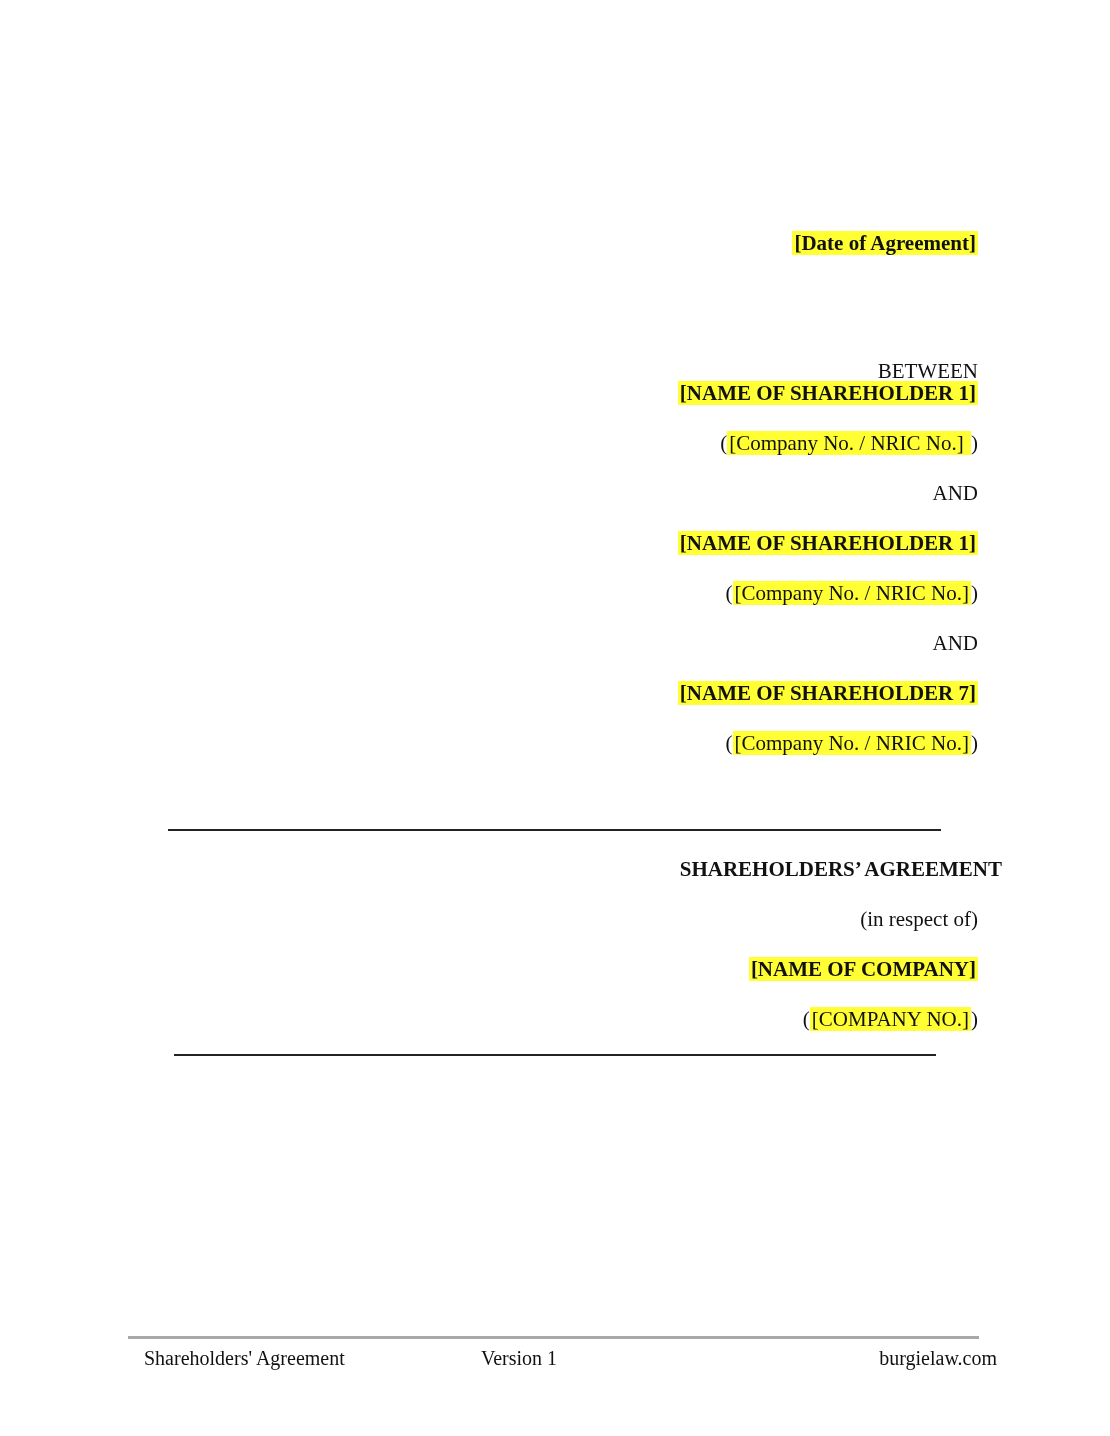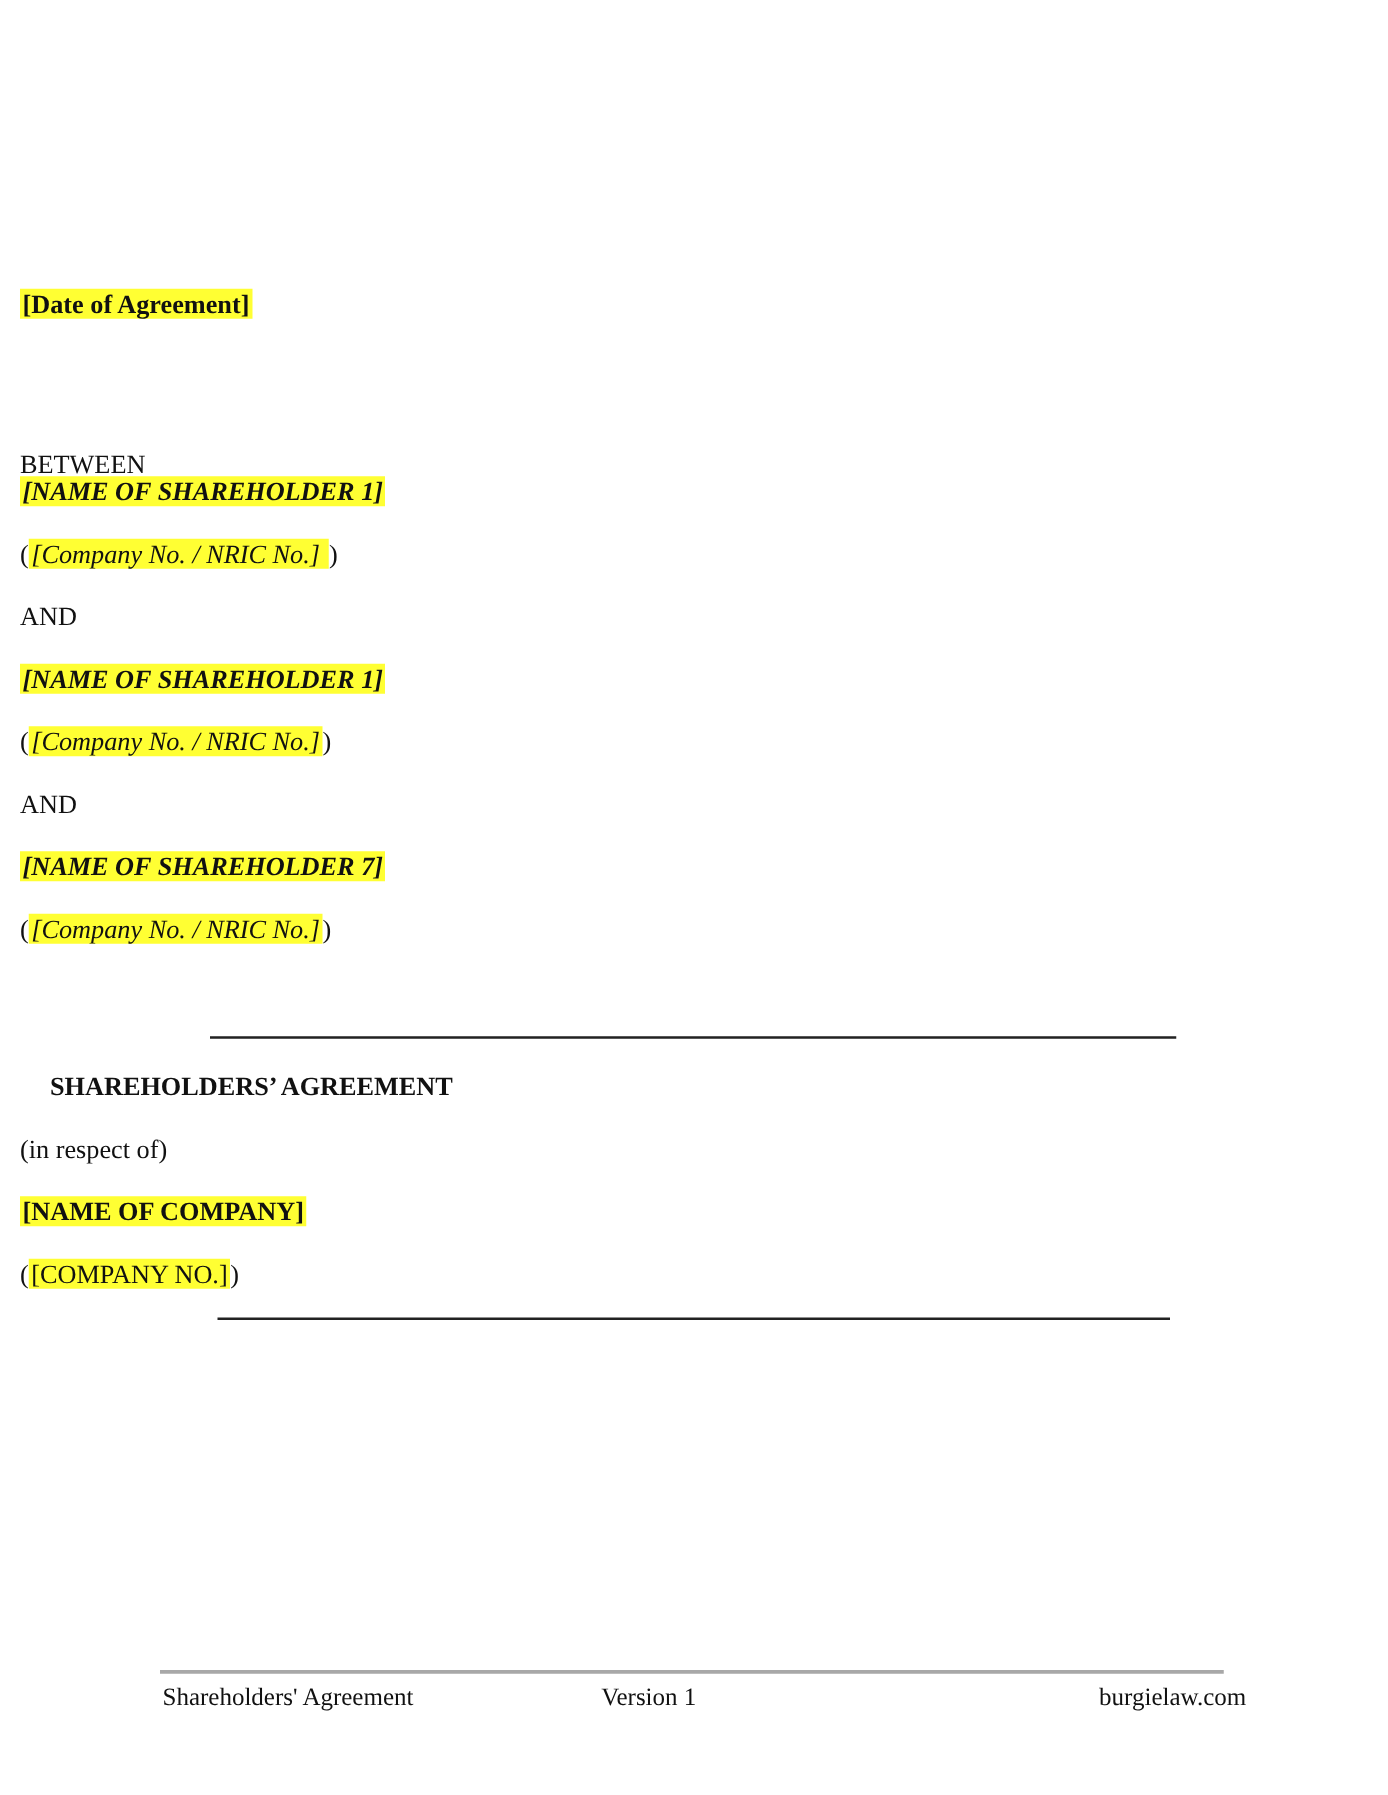--- a/index.html
+++ b/index.html
@@ -10,53 +10,53 @@
     body {
       width: 1110px;
       height: 1436px;
       position: relative;
       overflow: hidden;
       font-family: "Liberation Serif", "DejaVu Serif", serif;
       color: #111111;
     }
     .line {
       position: absolute;
-      left: 16px;
-      width: 1064px;
-      text-align: left;
+      left: 0;
+      width: 978px;
+      text-align: right;
       font-size: 21px;
       line-height: 26px;
     }
     .hl {
       background: #ffff33;
       padding: 0 2px;
     }
     .bold { font-weight: bold; }
-    .italic { font-style: italic; }
+    .italic { }
     .rule {
       position: absolute;
       height: 0;
       border-top: 2px solid #222222;
     }
     .footer-rule {
       position: absolute;
       left: 128px;
       width: 851px;
       height: 0;
       border-top: 3px solid #a8a8a8;
       top: 1336px;
     }
     .footer {
       position: absolute;
       top: 1346px;
       font-size: 20px;
       line-height: 24px;
       color: #111111;
     }
-    .footer-left { left: 130px; }
+    .footer-left { left: 144px; }
     .footer-center { left: 0; width: 1038px; text-align: center; }
     .footer-right { right: 113px; }
   </style>
 </head>
 <body>
 
 <div>
 
   <div class="line" style="top:230px;">
     <span class="hl bold">[Date of Agreement]</span>

